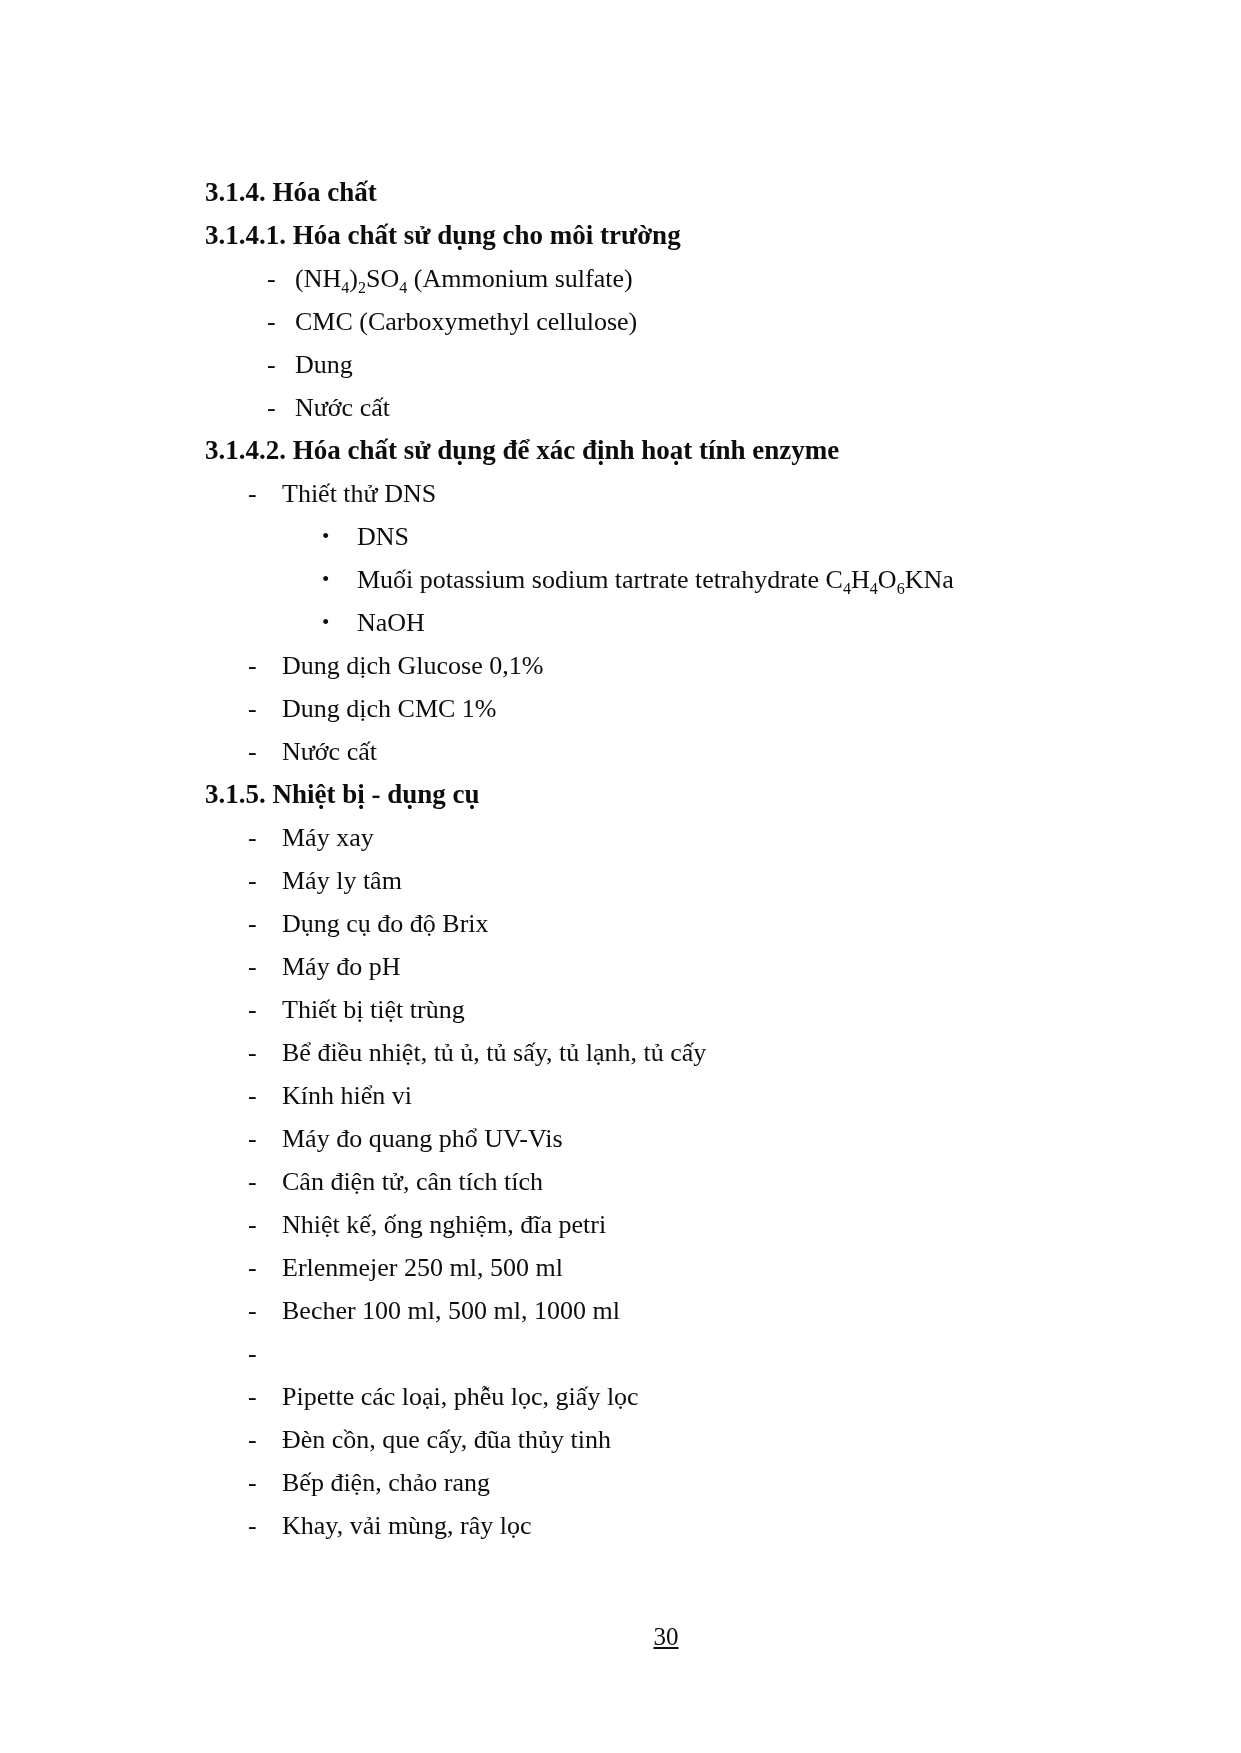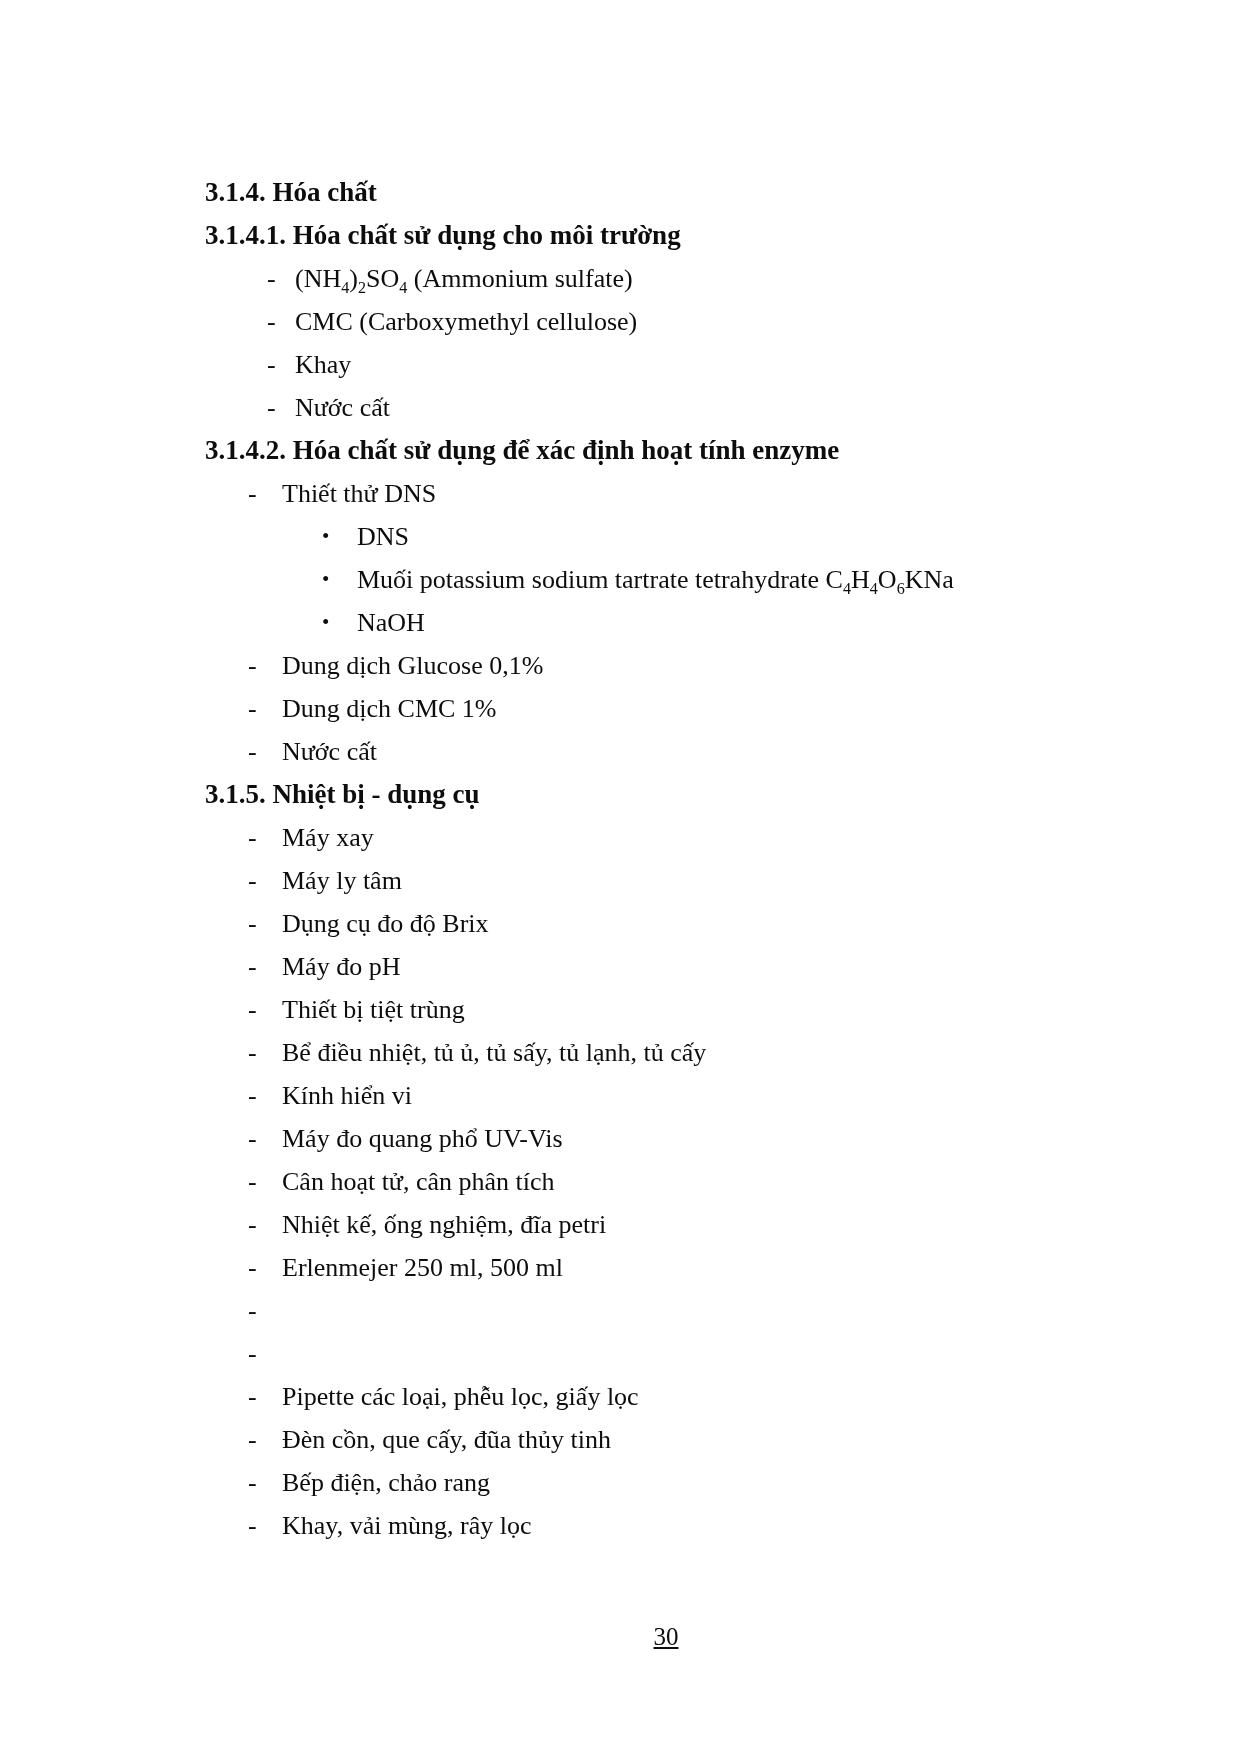--- a/index.html
+++ b/index.html
@@ -44,21 +44,21 @@
     <div class="line item ind-a">
       <span class="marker">-</span>
       <span class="txt">(NH<sub>4</sub>)<sub>2</sub>SO<sub>4</sub> (Ammonium sulfate)</span>
     </div>
     <div class="line item ind-a">
       <span class="marker">-</span>
       <span class="txt">CMC (Carboxymethyl cellulose)</span>
     </div>
     <div class="line item ind-a">
       <span class="marker">-</span>
-      <span class="txt">Khay</span>
+      <span class="txt">Dung</span>
     </div>
     <div class="line item ind-a">
       <span class="marker">-</span>
       <span class="txt">Nước cất</span>
     </div>
 
     <div class="line h2">3.1.4.2. Hóa chất sử dụng để xác định hoạt tính enzyme</div>
 
     <div class="line item">
       <span class="marker">-</span>
@@ -118,32 +118,33 @@
     <div class="line item">
       <span class="marker">-</span>
       <span class="txt">Kính hiển vi</span>
     </div>
     <div class="line item">
       <span class="marker">-</span>
       <span class="txt">Máy đo quang phổ UV-Vis</span>
     </div>
     <div class="line item">
       <span class="marker">-</span>
-      <span class="txt">Cân hoạt tử, cân phân tích</span>
+      <span class="txt">Cân điện tử, cân tích tích</span>
     </div>
     <div class="line item">
       <span class="marker">-</span>
       <span class="txt">Nhiệt kế, ống nghiệm, đĩa petri</span>
     </div>
     <div class="line item">
       <span class="marker">-</span>
       <span class="txt">Erlenmejer 250 ml, 500 ml</span>
     </div>
     <div class="line item">
       <span class="marker">-</span>
+      <span class="txt">Becher 100 ml, 500 ml, 1000 ml</span>
     </div>
     <div class="line item">
       <span class="marker">-</span>
     </div>
     <div class="line item">
       <span class="marker">-</span>
       <span class="txt">Pipette các loại, phễu lọc, giấy lọc</span>
     </div>
     <div class="line item">
       <span class="marker">-</span>

